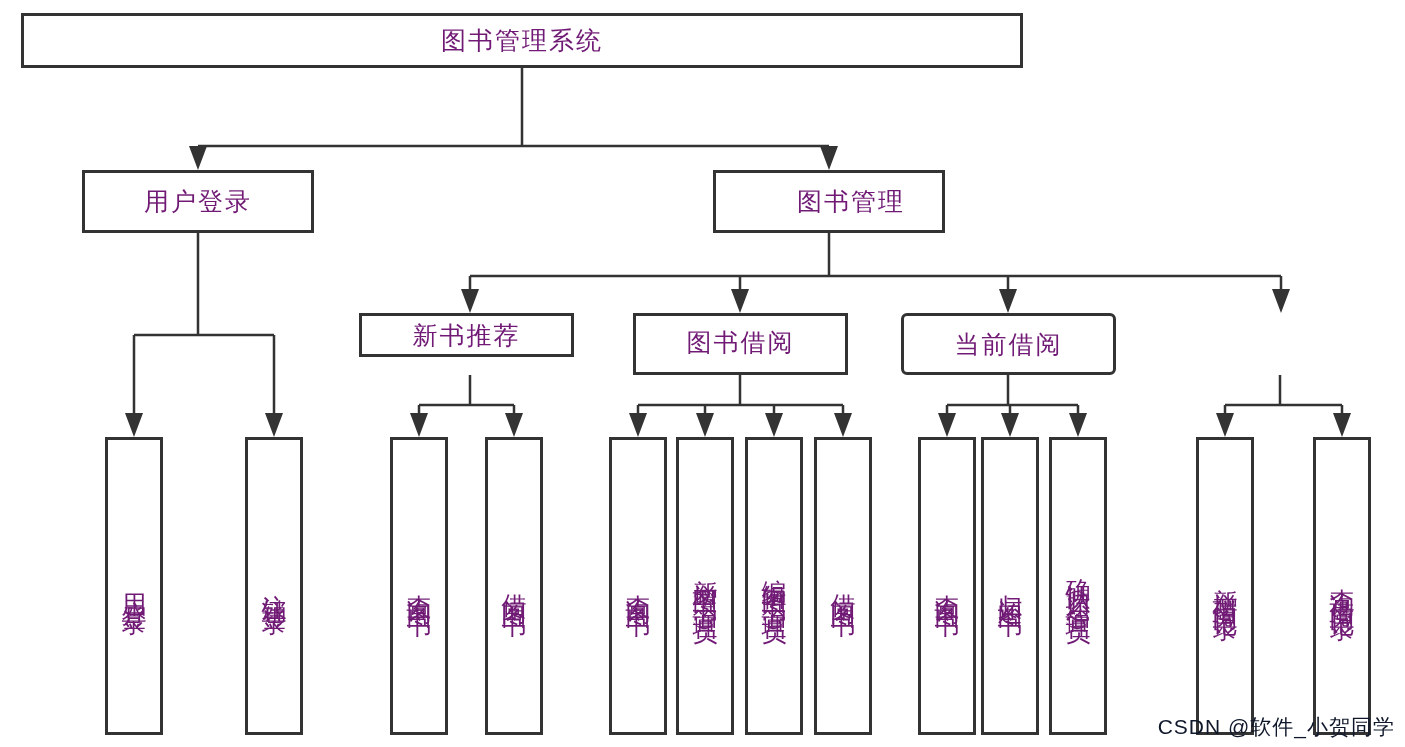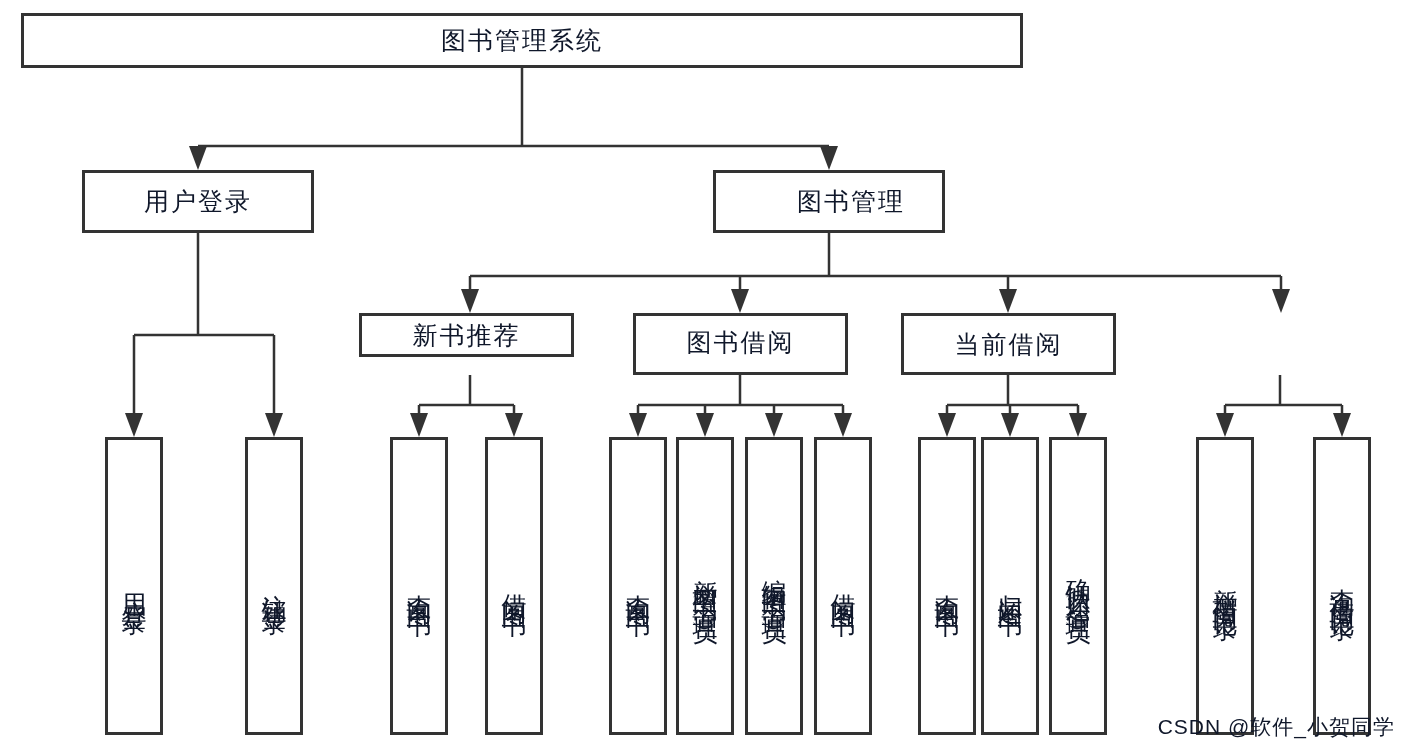--- a/index.html
+++ b/index.html
@@ -22,21 +22,21 @@
     z-index: 1;
   }
   .node {
     position: absolute;
     box-sizing: border-box;
     background: #ffffff;
     border: 3px solid #333333;
     display: flex;
     align-items: center;
     justify-content: center;
-    color: #0f172a;
+    color: #701a75;
     font-size: 25px;
     z-index: 2;
     line-height: 1;
   }
   .h { letter-spacing: 2px; }
   .v {
     writing-mode: vertical-rl;
     text-orientation: mixed;
     letter-spacing: 6px;
     line-height: 1;
@@ -100,21 +100,21 @@
     </g>
   </svg>
 
   <div class="node h" style="left:21px;  top:13px;  width:1002px; height:55px;">图书管理系统</div>
 
   <div class="node h" style="left:82px;  top:170px; width:232px; height:63px;">用户登录</div>
   <div class="node h" style="left:713px; top:170px; width:232px; height:63px;padding-left:44px;">图书管理</div>
 
   <div class="node h" style="left:359px; top:313px; width:215px; height:44px;">新书推荐</div>
   <div class="node h" style="left:633px; top:313px; width:215px; height:62px;font-family:Liberation Mono, monospace;">图书借阅</div>
-  <div class="node h" style="left:901px; top:313px; width:215px; height:62px;">当前借阅</div>
+  <div class="node h" style="left:901px; top:313px; width:215px; height:62px;border-radius:6px;">当前借阅</div>
 
   <div class="node v" style="left:105px; top:437px; width:58px; height:298px;">用户登录</div>
   <div class="node v" style="left:245px; top:437px; width:58px; height:298px;">注销登录</div>
 
   <div class="node v" style="left:390px; top:437px; width:58px; height:298px;">查询图书</div>
   <div class="node v" style="left:485px; top:437px; width:58px; height:298px;">借阅图书</div>
 
   <div class="node v" style="left:609px; top:437px; width:58px; height:298px;">查询图书</div>
   <div class="node v" style="left:676px; top:437px; width:58px; height:298px;">新增图书（管理员）</div>
   <div class="node v" style="left:745px; top:437px; width:58px; height:298px;">编辑图书（管理员）</div>

